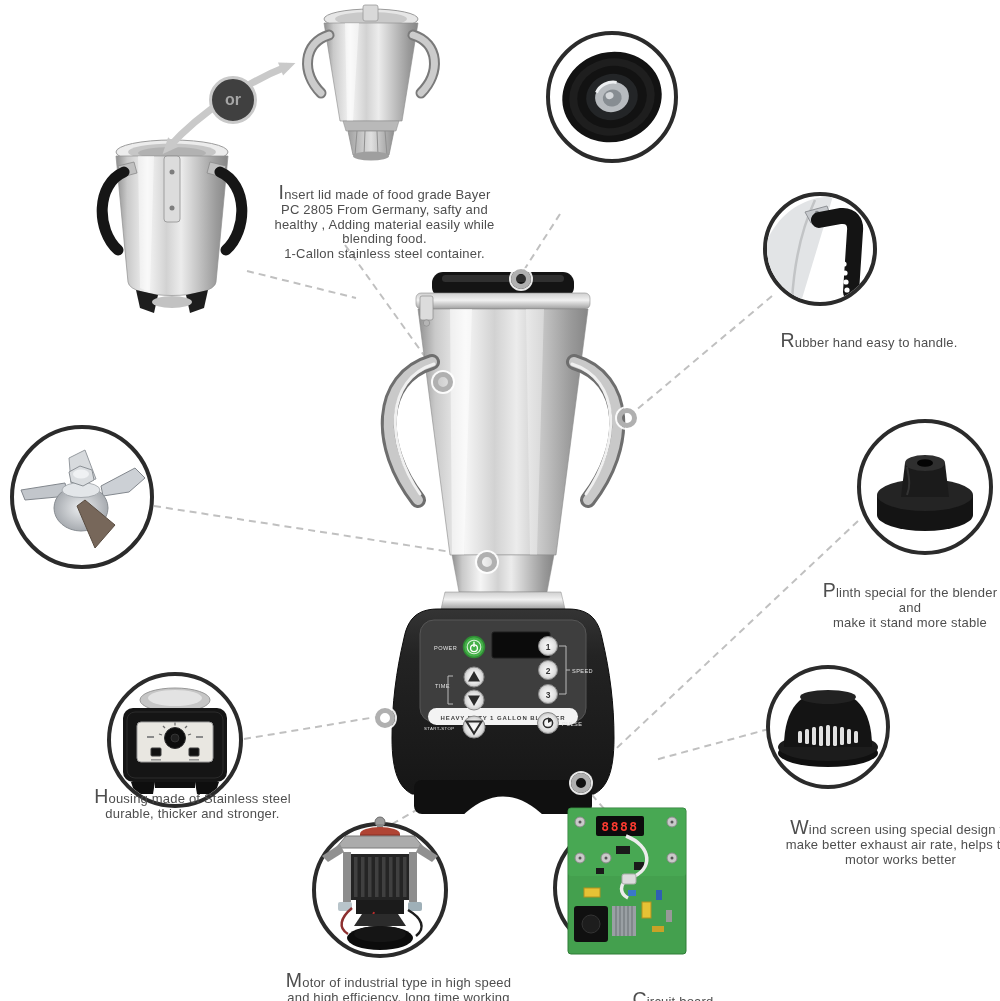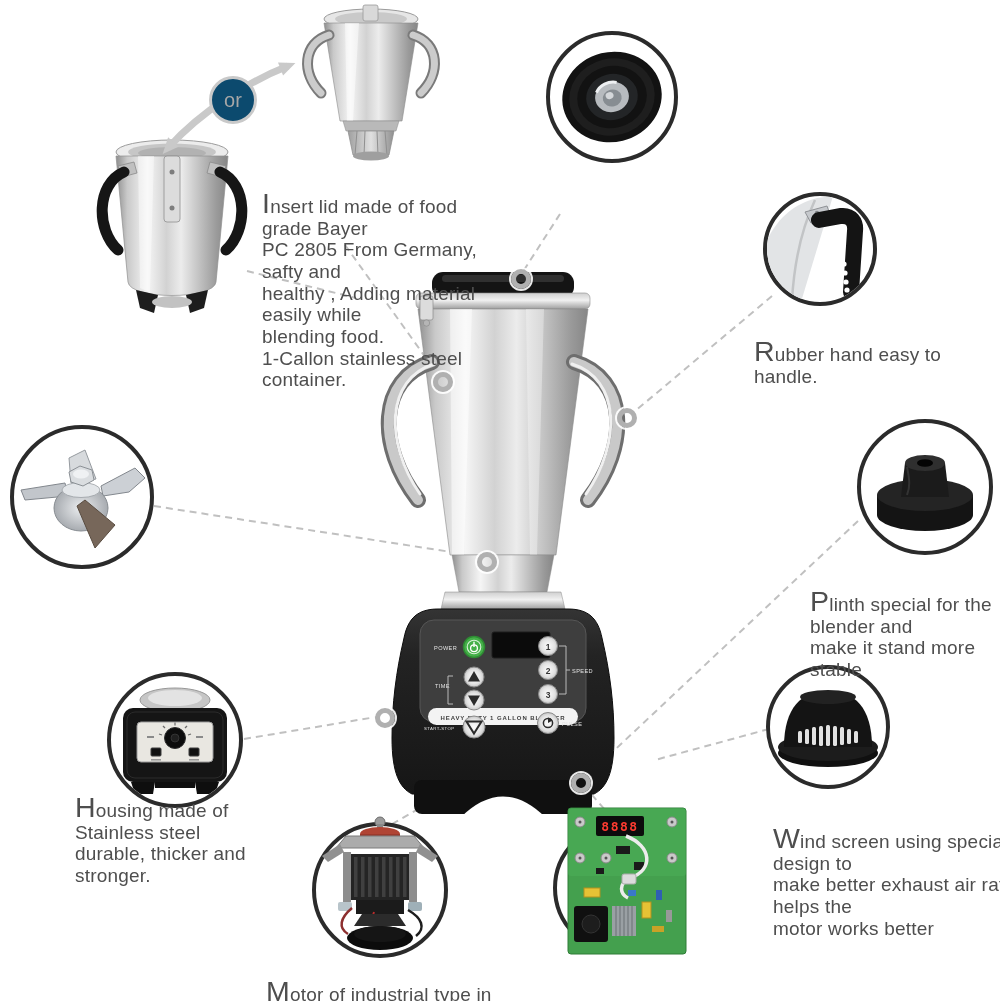--- a/index.html
+++ b/index.html
@@ -1,29 +1,29 @@
 <!DOCTYPE html>
 <html><head>
 <meta charset="utf-8">
 <style>
   html,body{margin:0;padding:0;background:#fff;}
   #stage{position:relative;width:1000px;height:1001px;background:#ffffff;overflow:hidden;
          font-family:"Liberation Sans",sans-serif;}
   .abs{position:absolute;}
-  .ann{position:absolute;font-size:19px;line-height:1.14;color:#4e4e4e;
-       white-space:pre-line;letter-spacing:0.2px;}
+  .ann{position:absolute;font-size:13px;line-height:1.14;color:#4e4e4e;
+       white-space:pre-line;letter-spacing:0.2px;text-align:center;}
   .ann::first-letter{font-size:1.5em;line-height:1;}
   .callout{position:absolute;border-radius:50%;border:4px solid #2b2b2b;background:#fff;
            overflow:hidden;box-sizing:border-box;display:flex;align-items:center;justify-content:center;}
   .ring-open{position:absolute;border-radius:50%;border:4px solid #2b2b2b;background:#fff;box-sizing:border-box;}
   .marker{position:absolute;width:20px;height:20px;box-sizing:border-box;border:5px solid #b0b0b0;
           border-radius:50%;box-shadow:0 0 0 2px rgba(255,255,255,0.9);}
   .dl{stroke:#c0c0c0;stroke-width:2;stroke-dasharray:7 5;}
   .or-badge{position:absolute;left:209px;top:76px;width:42px;height:42px;border:3px solid #c9c9c9;
-            border-radius:50%;background:#0c4a6e;color:#a6a6a6;font-weight:normal;font-size:20px;
+            border-radius:50%;background:#404040;color:#a6a6a6;font-weight:bold;font-size:16px;
             display:flex;align-items:center;justify-content:center;box-sizing:content-box;}
   .plab{fill:#e2e2e2;font-size:5.6px;letter-spacing:0.4px;font-family:"Liberation Sans",sans-serif;}
   .plab-sm{font-size:4.3px;}
   .pnum{fill:#333;font-size:8.5px;font-weight:bold;font-family:"Liberation Sans",sans-serif;}
   .brand{fill:#3d3d3d;font-size:6px;font-weight:bold;letter-spacing:0.9px;font-family:"Liberation Sans",sans-serif;}
   .seg{font-family:"DejaVu Sans Mono",monospace;font-weight:bold;letter-spacing:1.5px;}
 </style>
 </head>
 <body>
 

